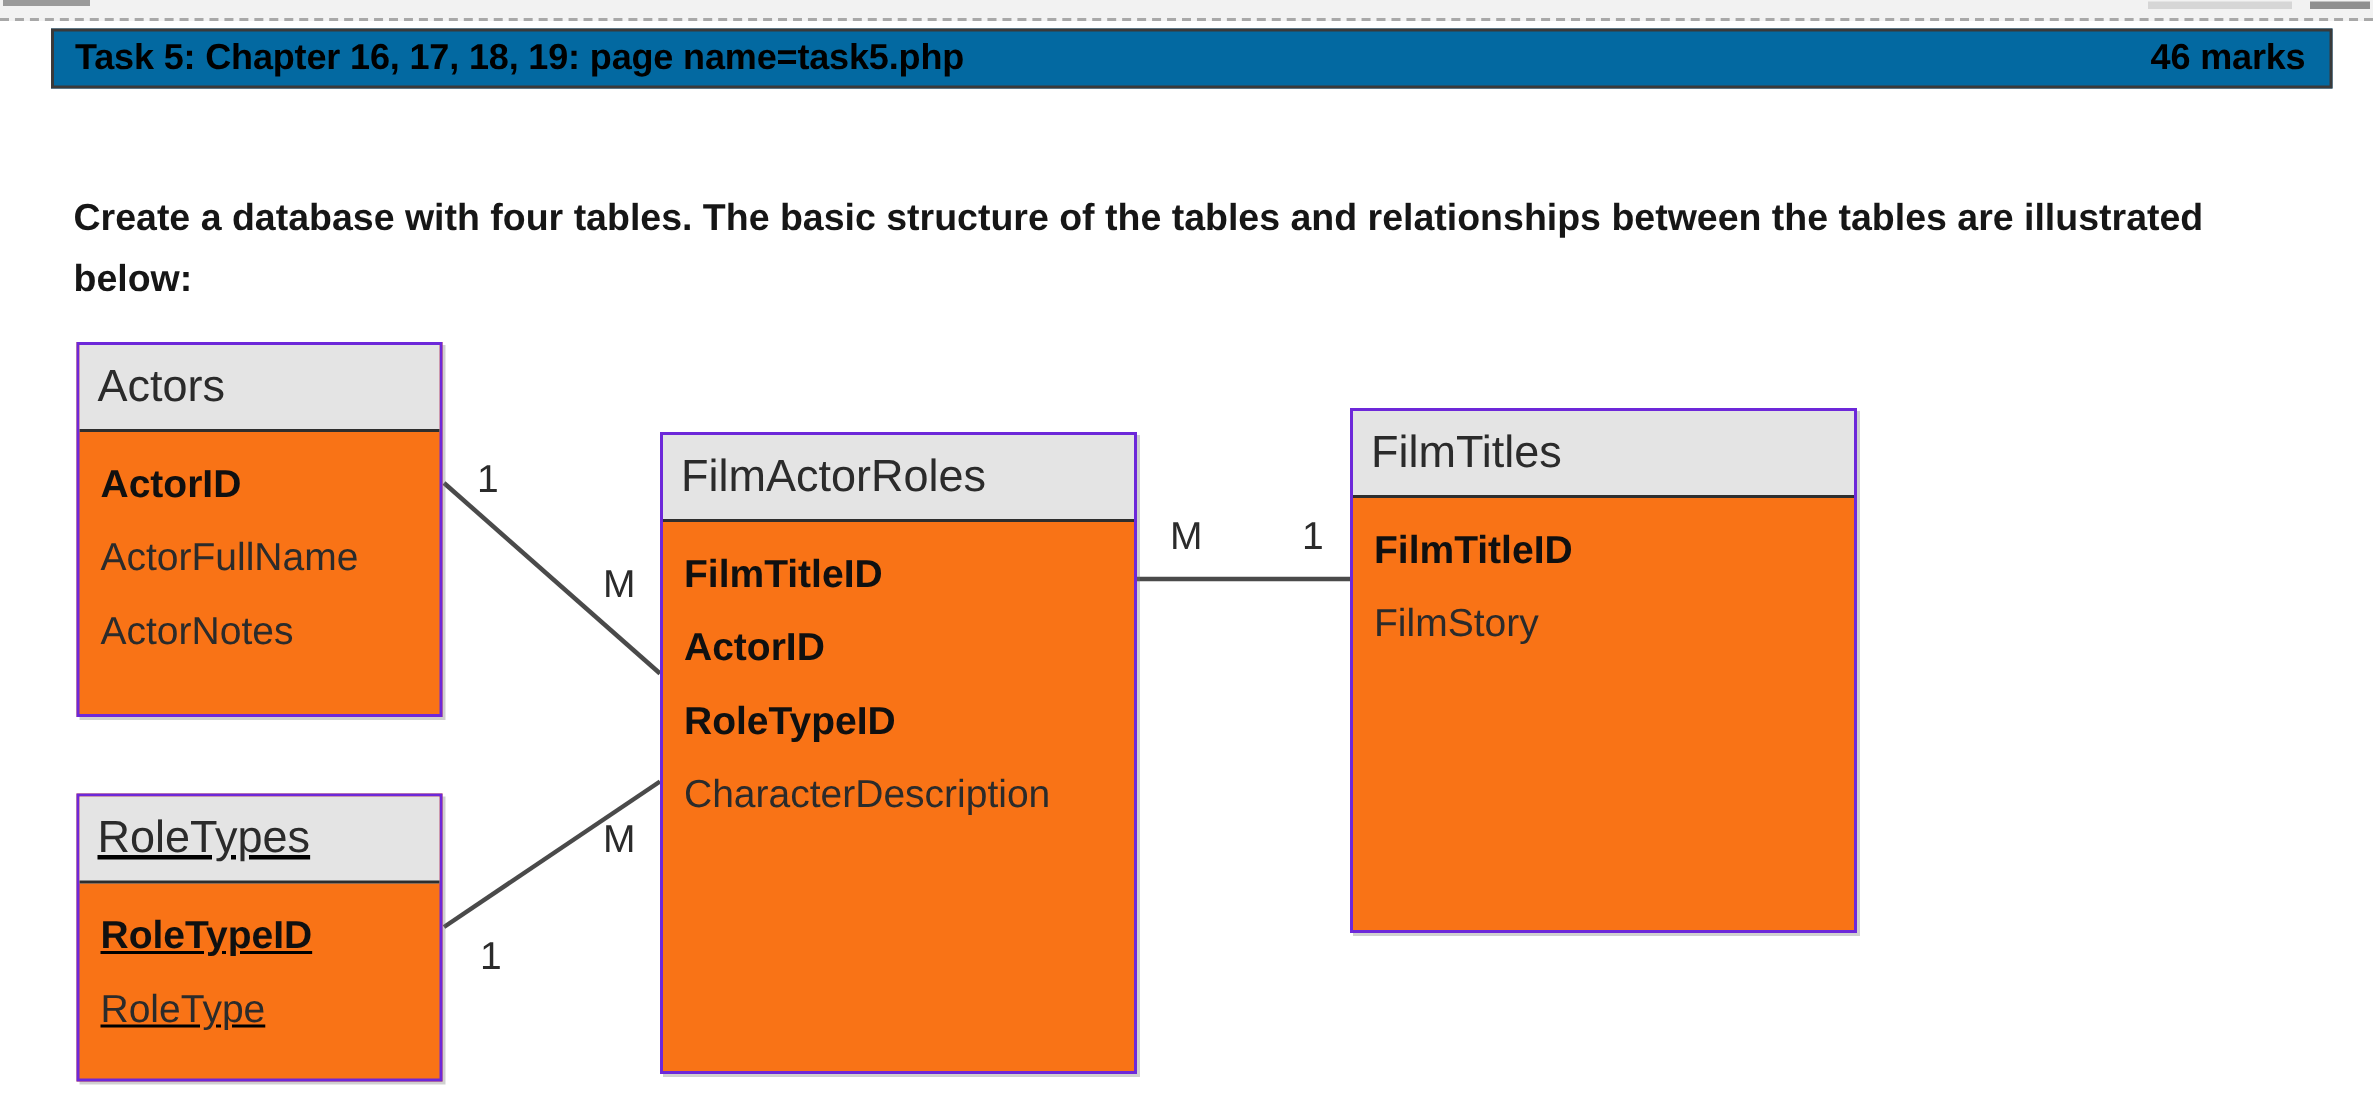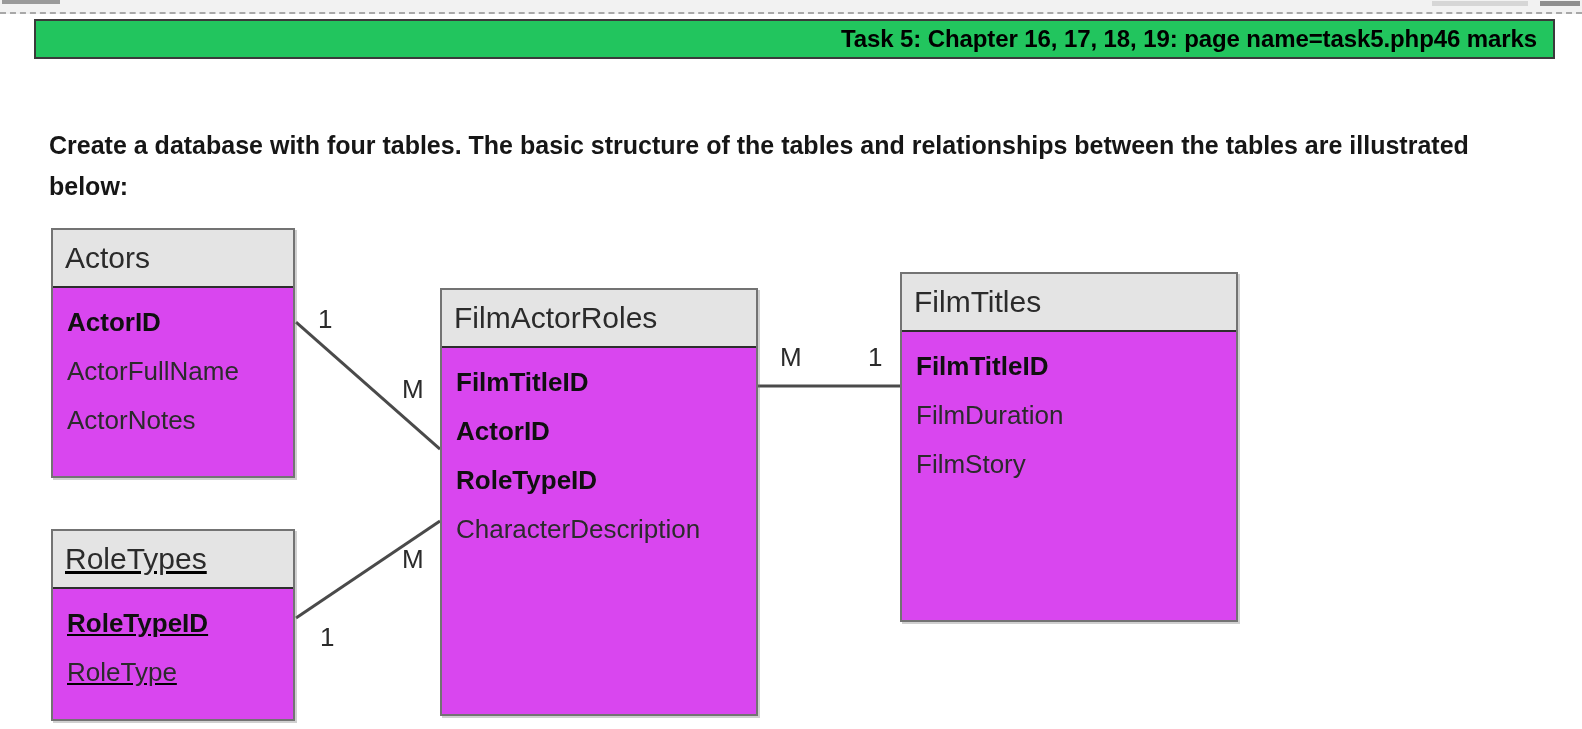--- a/index.html
+++ b/index.html
@@ -48,24 +48,24 @@
     border-top: 2px dashed #a8a8a8;
   }
 
   
   #task-banner {
     position: absolute;
     left: 34px; top: 19px;
     width: 1521px; height: 40px;
     box-sizing: border-box;
     border: 2px solid #3a3a3a;
-    background: #22c55e;
+    background: #0369a1;
     display: flex;
     align-items: center;
-    justify-content: flex-end;
+    justify-content: space-between;
     padding: 0 16px 0 14px;
   }
   #task-banner .banner-text {
     font-size: 24px;
     font-weight: bold;
     letter-spacing: -0.1px;
     white-space: nowrap;
   }
 
   
@@ -88,22 +88,22 @@
   #er-lines {
     position: absolute;
     left: 0; top: 0;
     width: 1582px; height: 729px;
     pointer-events: none;
   }
 
   .entity {
     position: absolute;
     box-sizing: border-box;
-    background: #d946ef;
-    border: 2px solid #737373;
+    background: #f97316;
+    border: 2px solid #6d28d9;
     box-shadow: 2px 2px 0 rgba(120,120,120,0.35);
   }
   .entity-header {
     box-sizing: border-box;
     height: 58px;
     background: #e4e4e4;
     border-bottom: 2px solid #2e2e2e;
     display: flex;
     align-items: center;
     padding-left: 12px;
@@ -194,21 +194,20 @@
       <div class="field pk">ActorID</div>
       <div class="field pk">RoleTypeID</div>
       <div class="field">CharacterDescription</div>
     </div>
   </div>
 
   <div class="entity" id="entity-filmtitles">
     <div class="entity-header">FilmTitles</div>
     <div class="entity-fields">
       <div class="field pk">FilmTitleID</div>
-      <div class="field">FilmDuration</div>
       <div class="field">FilmStory</div>
     </div>
   </div>
 
   <span class="card-label" id="card-actors-one">1</span>
   <span class="card-label" id="card-actors-many">M</span>
 
   <span class="card-label" id="card-roletypes-many">M</span>
   <span class="card-label" id="card-roletypes-one">1</span>
 

